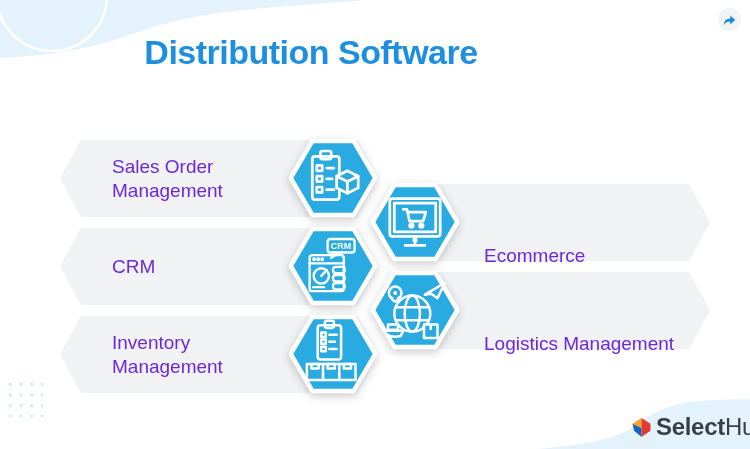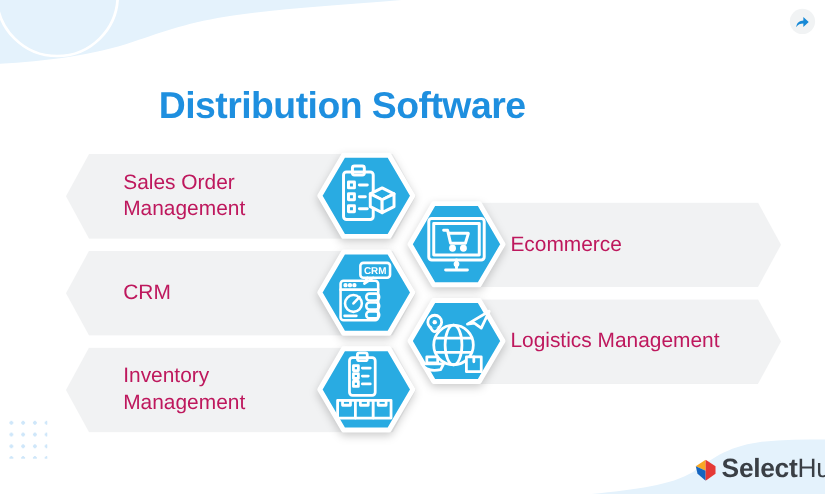--- a/index.html
+++ b/index.html
@@ -19,21 +19,21 @@
   }
 
   
   .share-btn {
     position:absolute; left:718px; top:8px; width:23px; height:23px;
     border-radius:50%; background:#f1f3f4; display:flex;
     align-items:center; justify-content:center; cursor:pointer;
   }
 
   
-  .header { position:absolute; left:0; top:34px; width:622px; text-align:center;margin-top:44px; }
+  .header { position:absolute; left:0; top:34px; width:622px; text-align:center; }
   .title {
     font-size:34px; font-weight:700; color:#1e8fdf; letter-spacing:-0.5px;
     line-height:1.1;
   }
   .subtitle { font-size:27px; font-weight:400; color:#4f4f4f; margin-top:6px; }
 
   
   .row { position:absolute; height:77px; }
   .row-left  { left:60px;  width:318px; }
   .row-right { left:372px; width:338px; }
@@ -43,24 +43,24 @@
     filter:drop-shadow(0 2px 2px rgba(0,0,0,0.10));
   }
   .hex {
     position:absolute; top:-4px; width:90px; height:84px;
     filter:drop-shadow(0 3px 4px rgba(0,0,0,0.20));
   }
   .row-left  .hex { left:228px; }
   .row-right .hex { left:-2px; }
   .label {
     position:absolute; top:50%; transform:translateY(-50%);
-    font-size:19px; color:#be185d; line-height:1.28;
+    font-size:19px; color:#6d28d9; line-height:1.28;
   }
   .row-left  .label { left:52px;  width:170px; }
-  .row-right .label { left:92px; width:225px; }
+  .row-right .label { left:112px; width:225px;margin-top:33px; }
 
   
   .brand { position:absolute; left:632px; top:413px; display:flex; align-items:center; gap:5px; }
   .brand-text { font-size:24px; color:#3a3f45; letter-spacing:-0.3px; }
   .brand-text .bold { font-weight:700; }
   .brand-text .light { font-weight:400; }
 </style>
 </head>
 <body>
 

